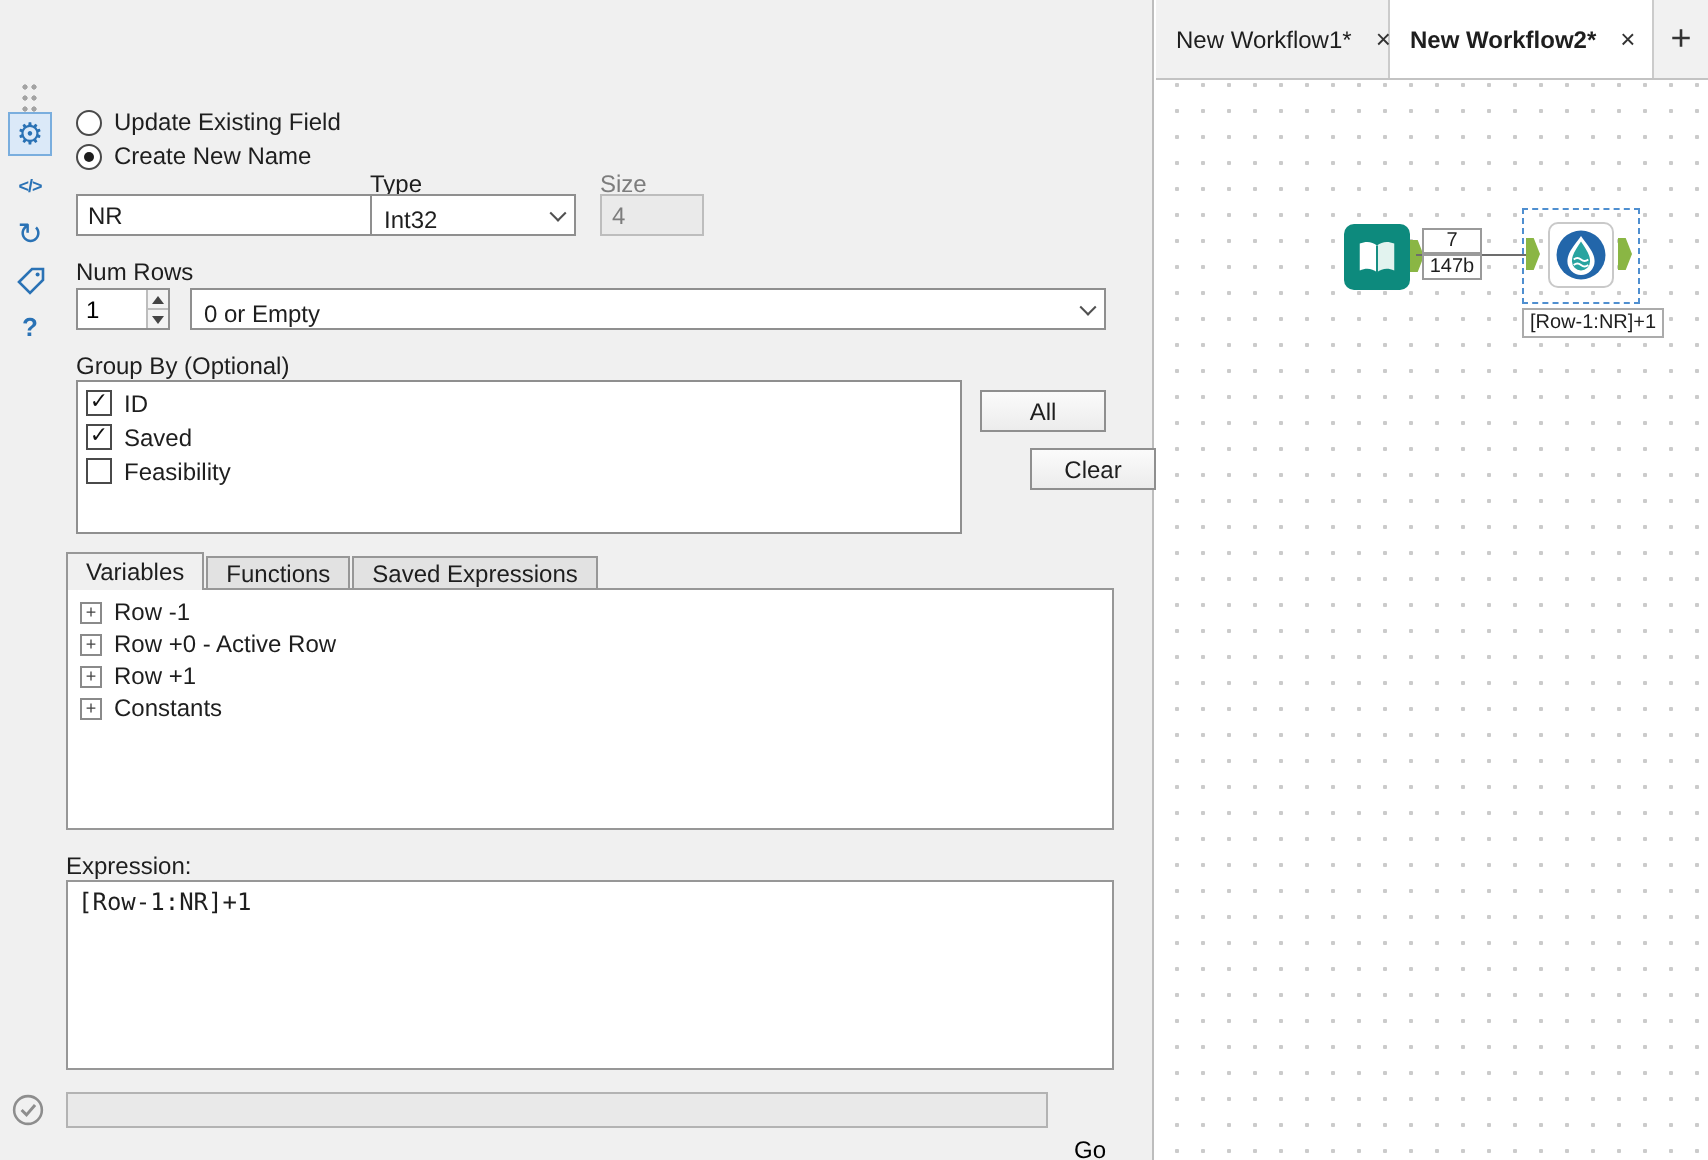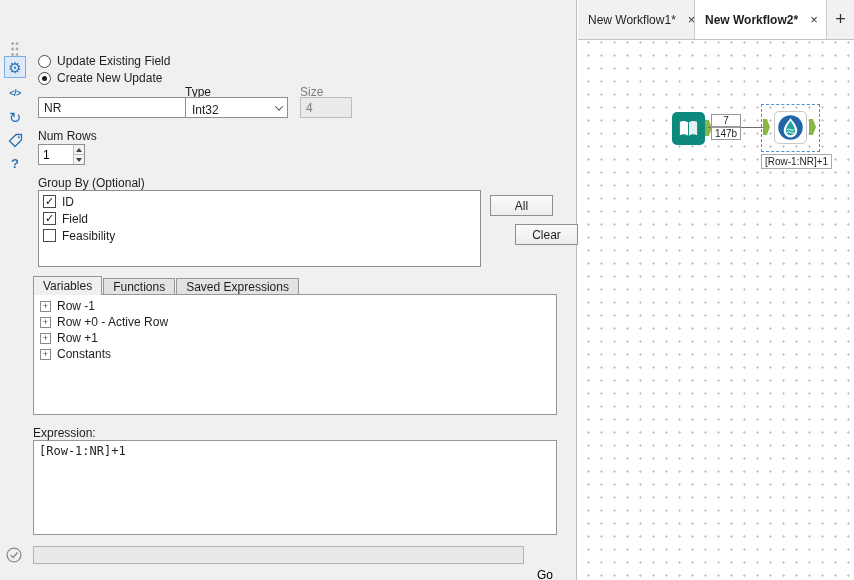--- a/index.html
+++ b/index.html
@@ -116,21 +116,21 @@
       <span class="glyph-help">?</span>
     </div>
   </div>
 
   <div class="radio-row" style="left:38px; top:54px;">
     <span class="radio"></span>
     <span>Update Existing Field</span>
   </div>
   <div class="radio-row" style="left:38px; top:71px;">
     <span class="radio on"></span>
-    <span>Create New  Update</span>
+    <span>Create New  Name</span>
   </div>
 
   <div class="lbl" style="left:185px; top:85px;">Type</div>
   <div class="lbl" style="left:300px; top:85px; color:#7d7d7d;">Size</div>
 
   <input class="tb" style="left: 38px; top: 97px; width: 163px;" value="NR">
   <div class="combo" style="left:185px; top:97px; width:103px;">
     <span class="cval">Int32</span>
     <span class="carr">
         <span class="chev"></span>
@@ -145,30 +145,36 @@
     <span class="btns">
       <span class="sb">
           <span class="tri-up"></span>
         </span>
       <span class="sb">
           <span class="tri-dn"></span>
         </span>
     </span>
   </div>
 
+  <div class="combo" style="left:95px; top:144px; width:458px;">
+    <span class="cval">0 or Empty</span>
+    <span class="carr">
+        <span class="chev"></span>
+      </span>
+  </div>
 
   <div class="lbl" style="left:38px; top:176px;">Group By (Optional)</div>
   <div class="listbox" style="left:38px; top:190px; width:443px; height:77px;">
     <div class="cbrow">
       <span class="cb">✓</span>
       <span>ID</span>
     </div>
     <div class="cbrow">
       <span class="cb">✓</span>
-      <span>Field</span>
+      <span>Saved</span>
     </div>
     <div class="cbrow">
       <span class="cb"></span>
       <span>Feasibility</span>
     </div>
   </div>
   <div class="btn" style="left:490px; top:195px;">All</div>
   <div class="btn" style="left:490px; top:224px;margin-left:25px;">Clear</div>
 
   <div class="xtabs">

